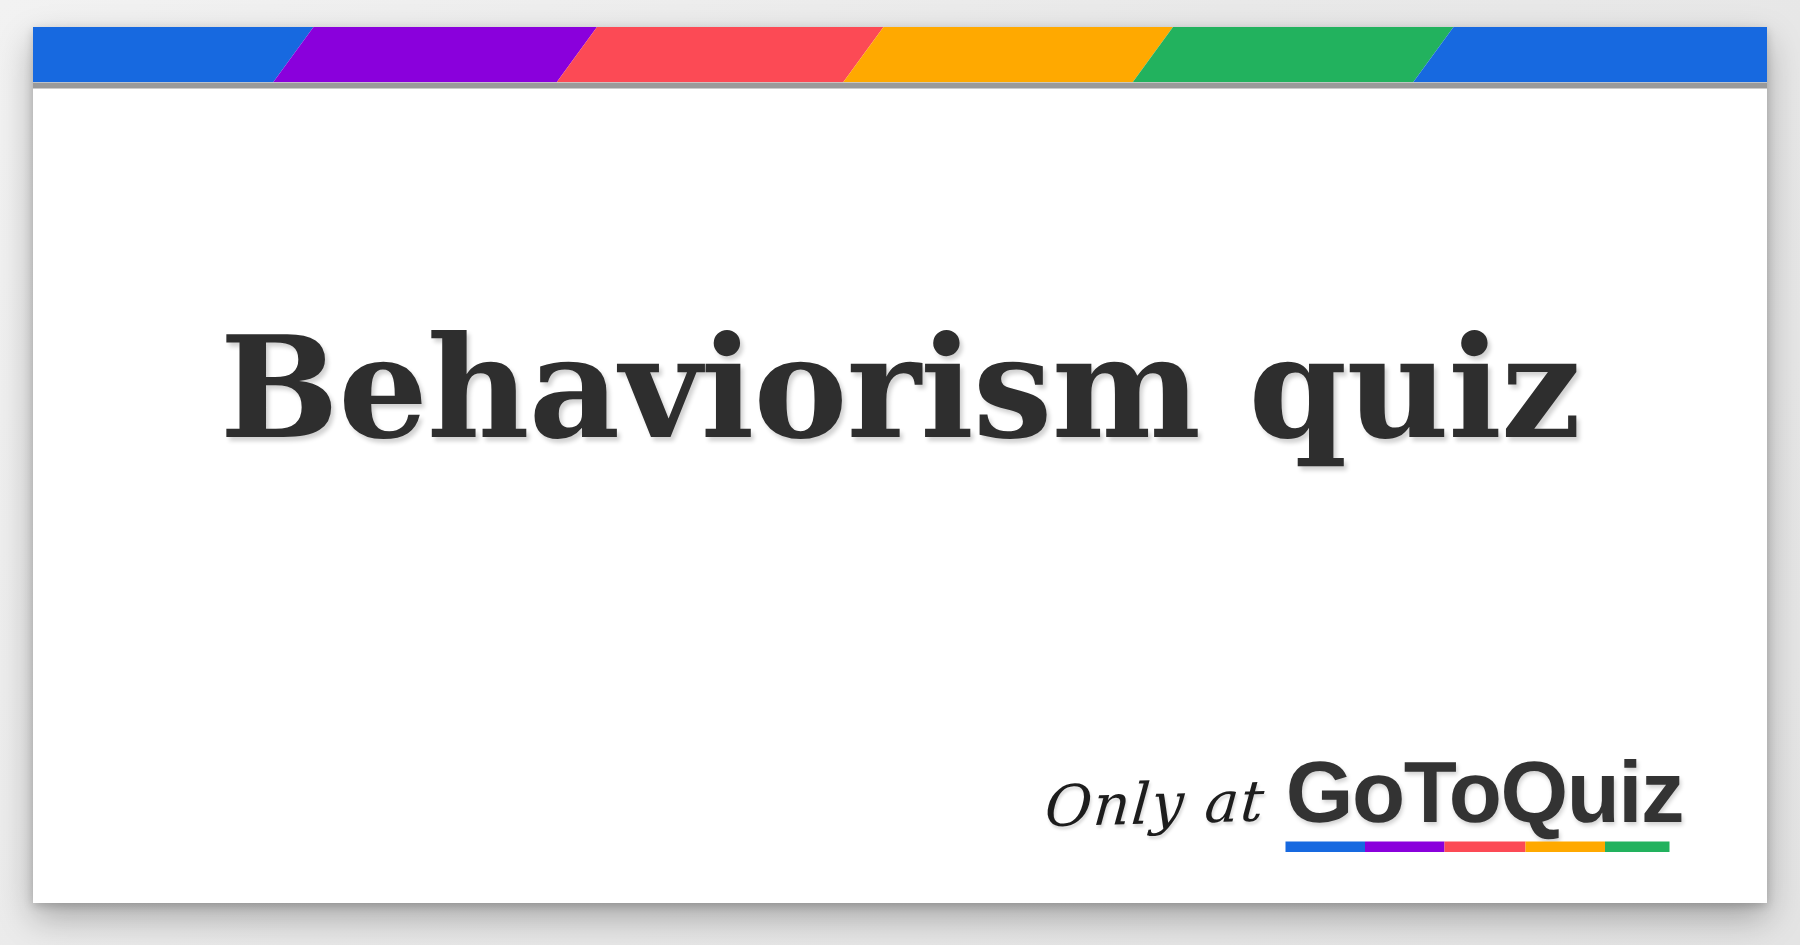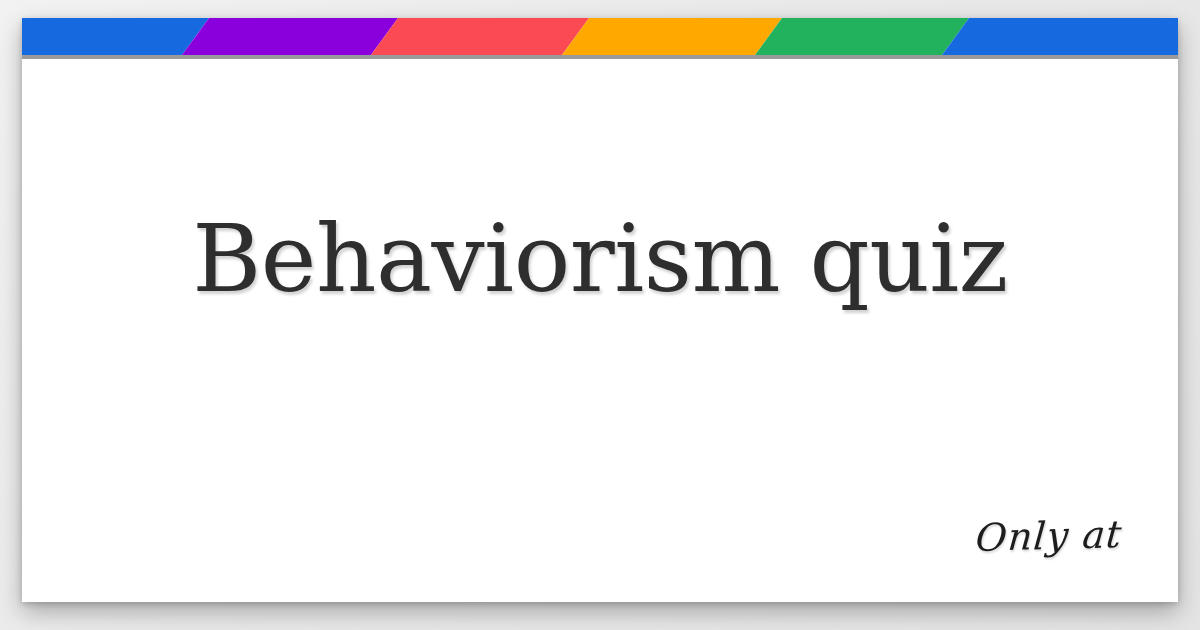--- a/index.html
+++ b/index.html
@@ -64,21 +64,21 @@
     width: 100%;
     height: 400px;
     display: flex;
     align-items: center;
     justify-content: center;
   }
   .title {
     font-family: "DejaVu Serif", "Liberation Serif", serif;
     font-size: 94px;
     line-height: 1.05;
-    font-weight: 400;
+    font-weight: 700;
     color: #2e2e2e;
     letter-spacing: -0.5px;
     text-align: right;
     padding: 0 60px;
     text-shadow: 2px 3px 3px rgba(0,0,0,0.18);
     white-space: nowrap;
   }
 
   
   .brand {
@@ -148,16 +148,26 @@
       </svg>
     </div>
     <div class="band-rule" style="background: rgb(154, 154, 154);"></div>
 
     <div class="title-wrap">
       <h1 class="title" style="color: rgb(46, 46, 46);">Behaviorism quiz</h1>
     </div>
 
     <div class="brand">
       <div class="brand-only-at">Only at</div>
+      <div class="brand-mark">
+        <div class="brand-name" style="color: rgb(51, 51, 51);">GoToQuiz</div>
+        <div class="brand-underline">
+          <span class="seg-0" style="background:#1769e0"></span>
+          <span class="seg-1" style="background:#8a00dc"></span>
+          <span class="seg-2" style="background:#fc4a55"></span>
+          <span class="seg-3" style="background:#ffa900"></span>
+          <span class="seg-4" style="background:#22b25e"></span>
+        </div>
+      </div>
     </div>
 
   </div>
 </div>
 
 </body></html>

